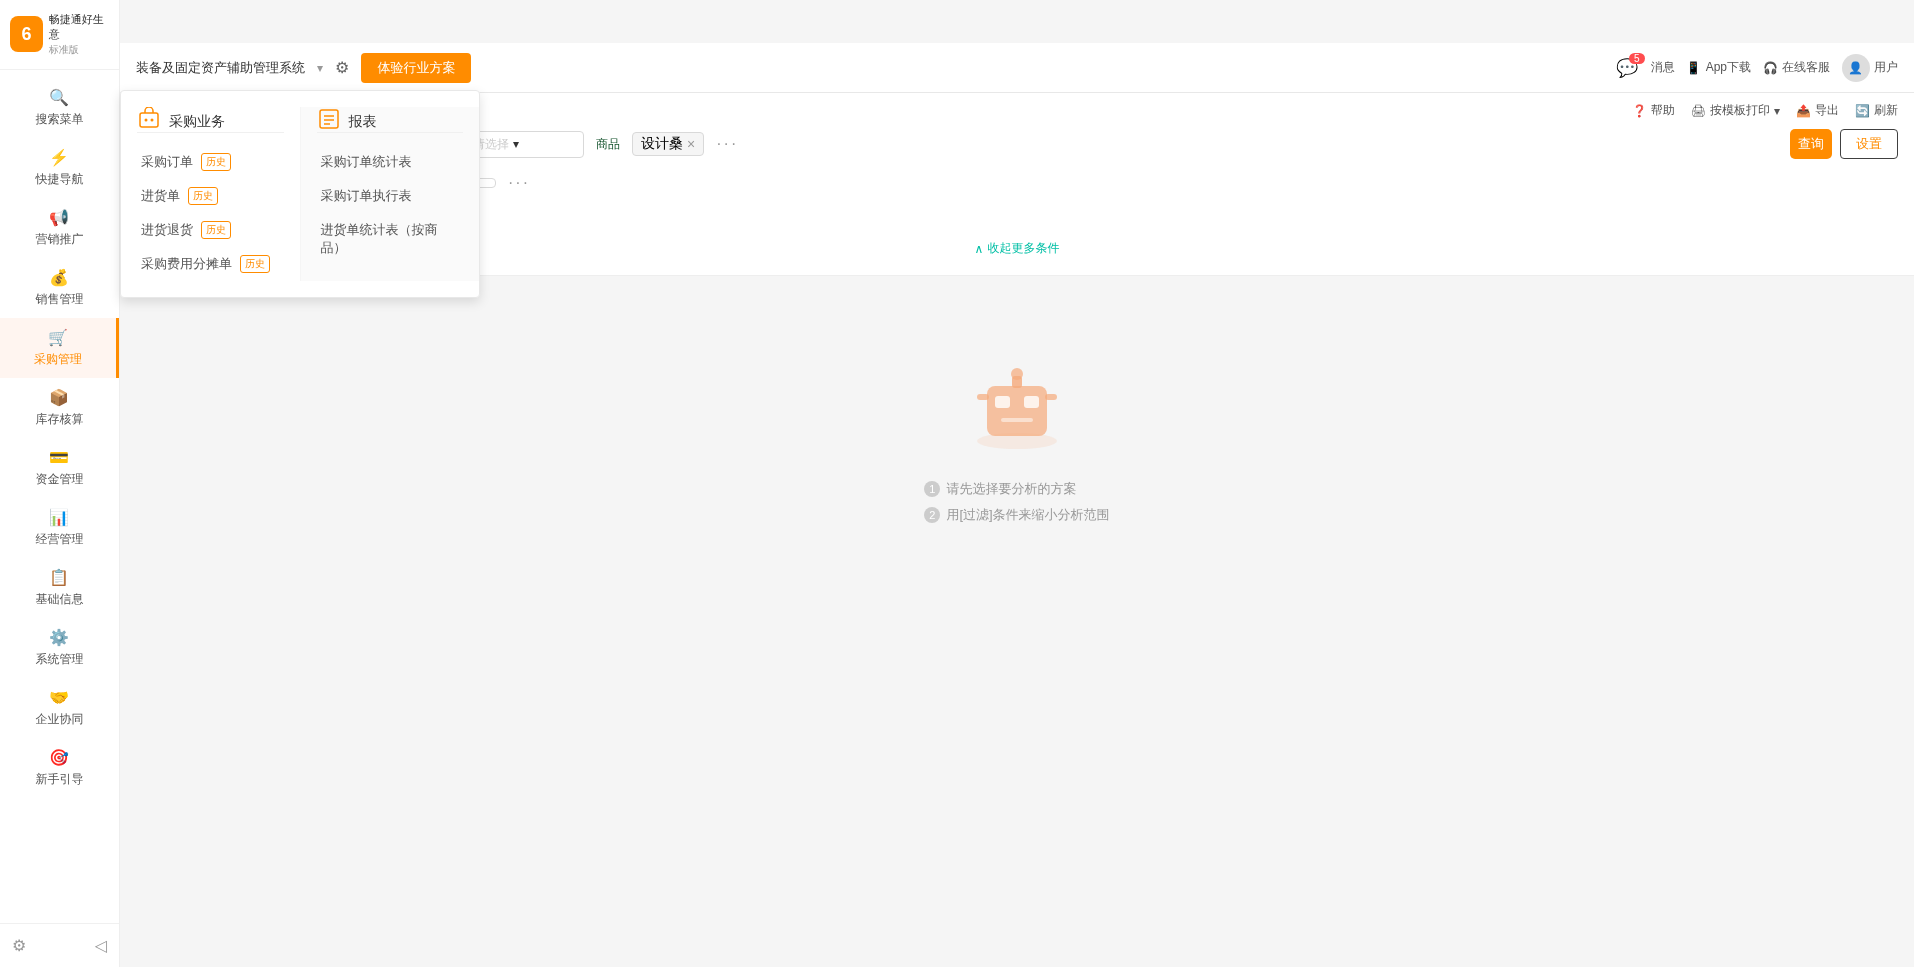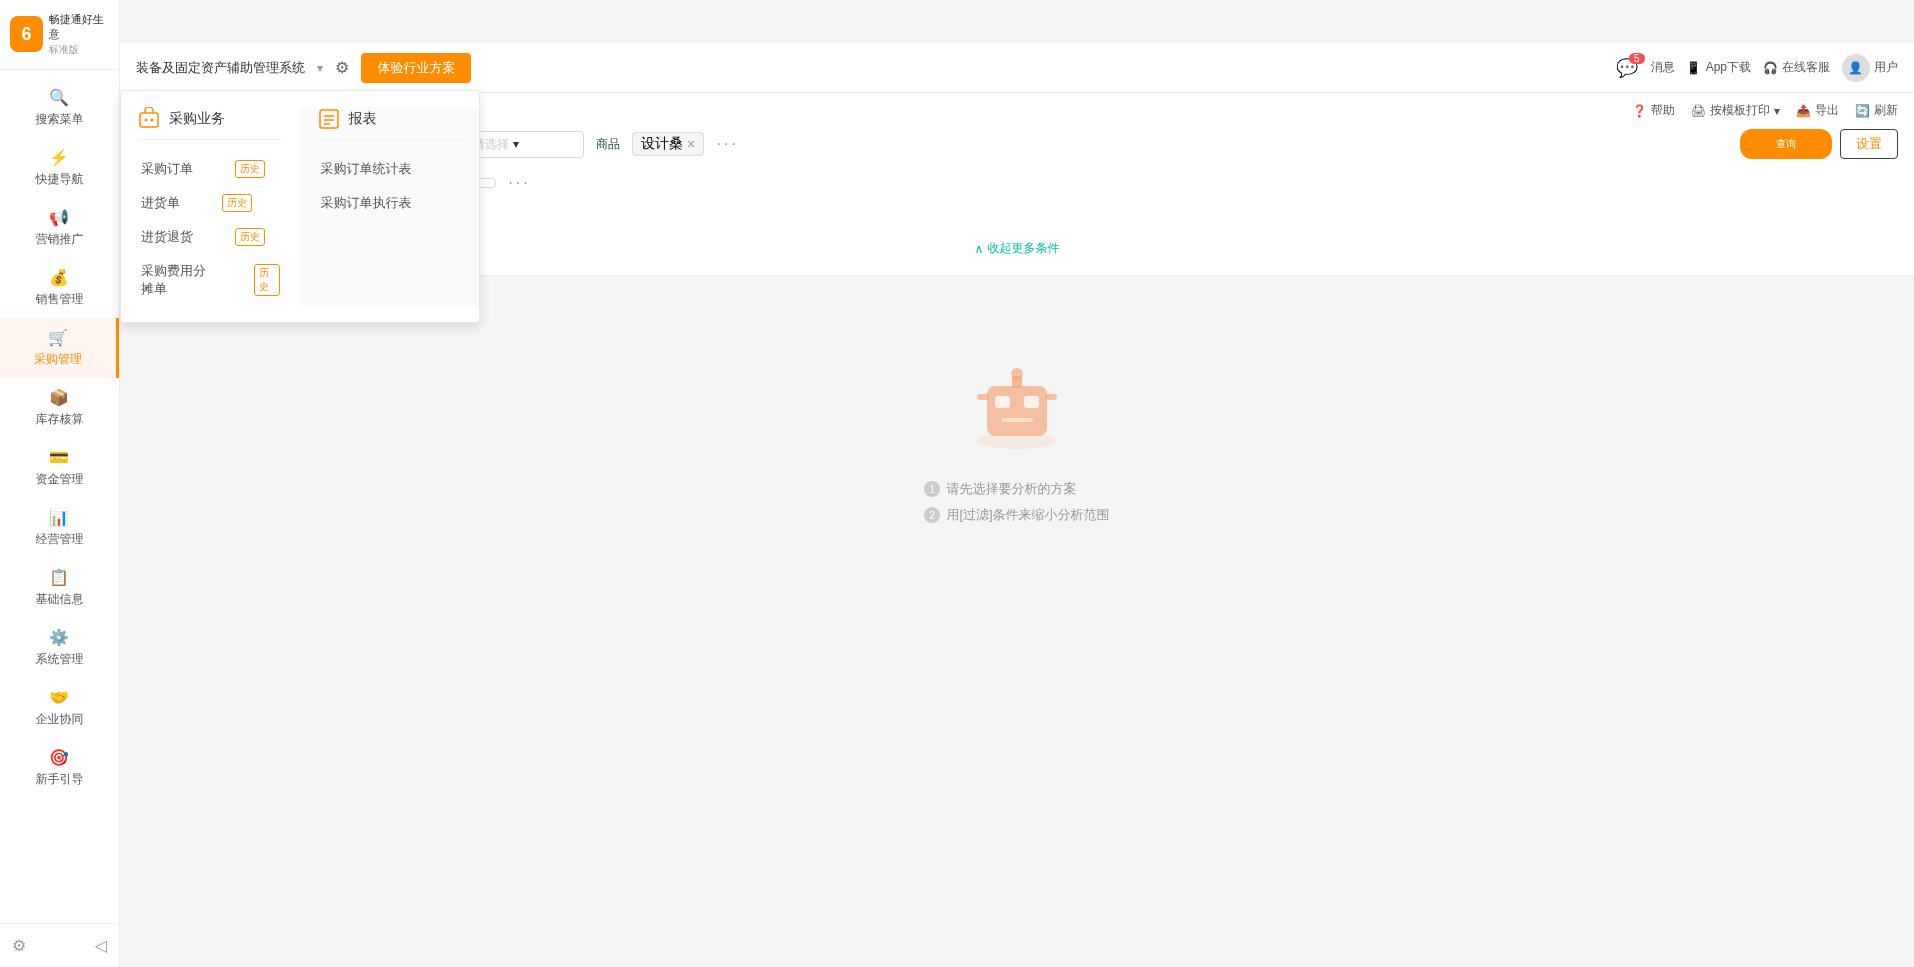--- a/index.html
+++ b/index.html
@@ -88,22 +88,22 @@
       border: 1px solid #d9d9d9; border-radius: 4px; padding: 4px 8px;
       font-size: 12px; color: #333; background: #fff; cursor: pointer; display: flex; align-items: center; gap: 4px;
     }
     .filter-tag {
       background: #f5f5f5; border: 1px solid #d9d9d9; border-radius: 4px;
       padding: 2px 8px; font-size: 14px; display: flex; align-items: center; gap: 4px;
     }
     .filter-tag .close { cursor: pointer; color: #999; }
     .filter-dots { color: #999; font-size: 16px; cursor: pointer; letter-spacing: 2px; }
     .btn-query {
-      background: #ff8c00; color: #fff; border: none; padding: 6px 36px;
-      border-radius: 12px; cursor: pointer; font-size: 10px;
+      background: #ff8c00; color: #fff; border: none; padding: 6px 8px;
+      border-radius: 5px; cursor: pointer; font-size: 13px;
     }
     .btn-setting {
       background: #fff; color: #ff8c00; border: 1px solid #404040; padding: 5px 15px;
       border-radius: 4px; cursor: pointer; font-size: 13px;
     }
     .filter-right-actions { margin-left: auto; display: flex; align-items: center; gap: 12px; }
     .action-btn { display: flex; align-items: center; gap: 4px; color: #555; font-size: 12px; cursor: pointer; }
     .collapse-btn {
       display: flex; align-items: center; gap: 4px; color: #00bfa5; font-size: 12px;
       cursor: pointer; padding: 6px 0; justify-content: center;
@@ -121,32 +121,32 @@
       width: 16px; height: 16px; border-radius: 50%; background: #ccc;
       color: #fff; font-size: 11px; display: flex; align-items: center; justify-content: center; flex-shrink: 0;
     }
     .dropdown-menu {
       position: fixed; left: 120px; top: 90px; background: #fff;
       border: 1px solid #e8e8e8; border-radius: 4px; box-shadow: 0 4px 12px rgba(0,0,0,0.12);
       width: 360px; z-index: 300; display: flex; padding: 16px 0;
     }
     .dropdown-col { flex: 1; padding: 0 16px; }
     .dropdown-col-header {
-      display: flex; align-items: center; gap: 8px; margin-bottom: 12px;
-      padding-bottom: 8px; border-bottom: 1px solid #f0f0f0;
+      display: flex; align-items: flex-end; gap: 8px; margin-bottom: 12px;
+      padding-bottom: 1px; border-bottom: 1px solid #f0f0f0;
     }
     .col-header-icon { width: 24px; height: 24px; }
     .col-header-text { font-size: 14px; color: #333; font-weight: 500; }
     .menu-item {
       display: flex; align-items: center; gap: 8px; padding: 8px 4px;
       cursor: pointer; color: #555; font-size: 13px;
     }
     .menu-badge {
       background: #fff; border: 1px solid #ff8c00; color: #ff8c00;
-      font-size: 10px; border-radius: 3px; padding: 1px 4px; margin-left: 34px;
+      font-size: 10px; border-radius: 3px; padding: 1px 4px;
     }
     .dropdown-col-right { border-left: 1px solid #f5f5f5; }
   </style>
 </head>
 <body>
 
 <div class="sidebar">
   <div class="sidebar-logo">
     <div class="logo-icon">
       <span>6</span>
@@ -397,14 +397,17 @@
         <line x1="7" y1="17" x2="13" y2="17" stroke="#ff8c00" stroke-width="1.5"></line>
       </svg>
       <span class="col-header-text">报表</span>
     </div>
     <div class="menu-item">
       <span>采购订单统计表</span>
     </div>
     <div class="menu-item">
       <span>采购订单执行表</span>
     </div>
+    <div class="menu-item">
+      <span>进货单统计表（按商品）</span>
+    </div>
   </div>
 </div>
 
 </body></html>

